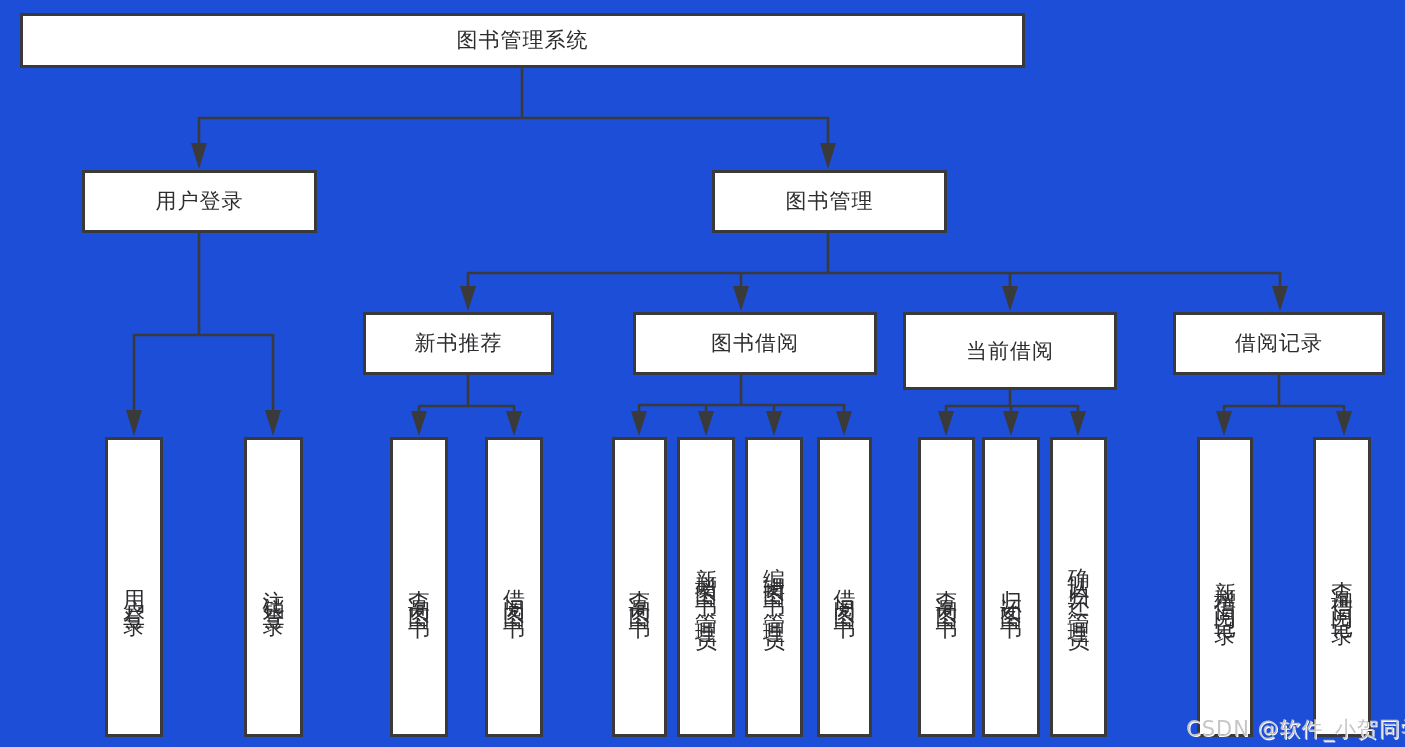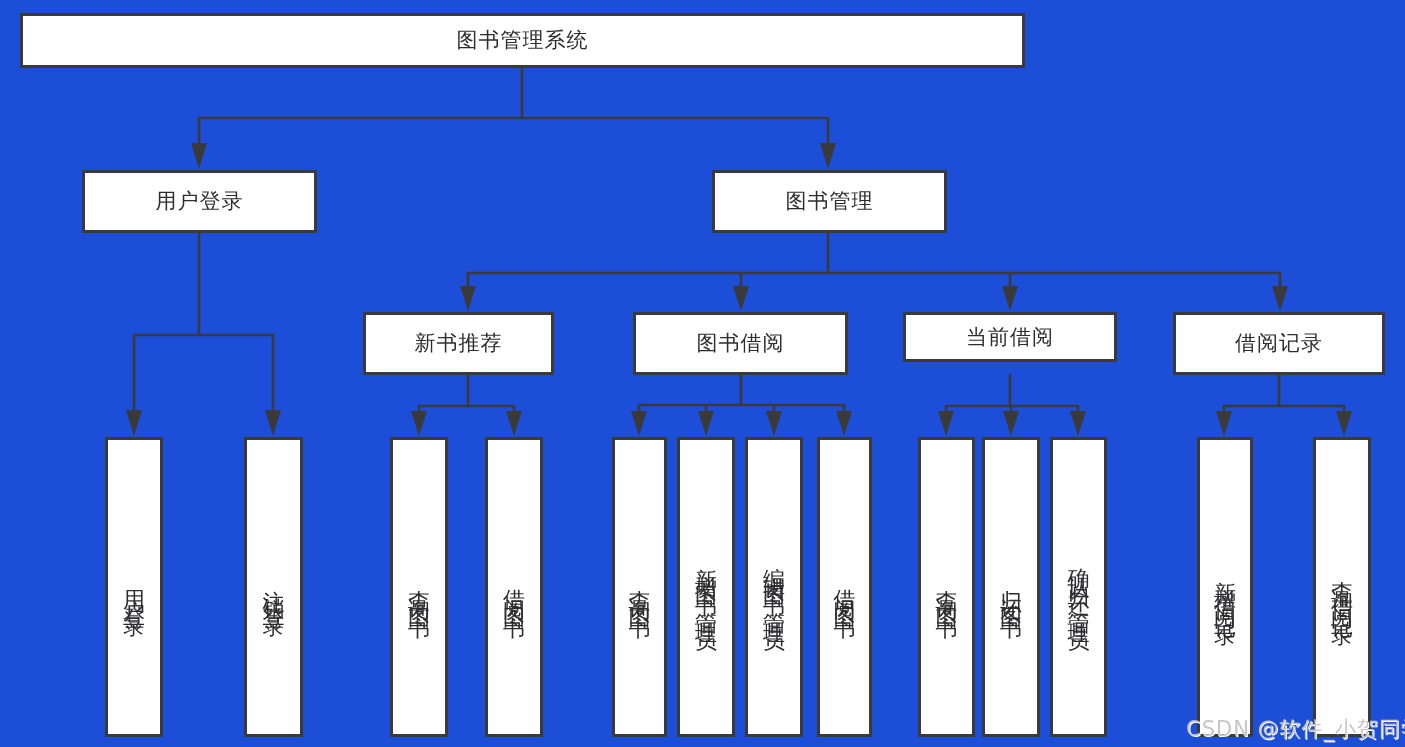--- a/index.html
+++ b/index.html
@@ -94,22 +94,22 @@
       <polygon points="1336,411 1352,411 1344,436"></polygon>
     </g>
   </svg>
 
   <div class="node" style="left:20px; top:13px; width:1005px; height:55px;">图书管理系统</div>
 
   <div class="node" style="left:82px; top:170px; width:235px; height:63px;">用户登录</div>
   <div class="node" style="left:712px; top:170px; width:235px; height:63px;">图书管理</div>
 
   <div class="node" style="left:363px; top:312px; width:191px; height:63px;">新书推荐</div>
-  <div class="node" style="left:633px; top:312px; width:215px; height:63px;">图书借阅</div>
-  <div class="node" style="left:903px; top:312px; width:214px; height:50px;">当前借阅</div>
+  <div class="node" style="left:633px; top:312px; width:244px; height:63px;">图书借阅</div>
+  <div class="node" style="left:903px; top:312px; width:214px; height:78px;">当前借阅</div>
   <div class="node" style="left:1173px; top:312px; width:212px; height:63px;">借阅记录</div>
 
   <div class="node leaf" style="left:105px; top:437px; width:58px; height:300px;">用户登录</div>
   <div class="node leaf" style="left:244px; top:437px; width:59px; height:300px;">注销登录</div>
 
   <div class="node leaf" style="left:390px; top:437px; width:58px; height:300px;">查询图书</div>
   <div class="node leaf" style="left:485px; top:437px; width:58px; height:300px;">借阅图书</div>
 
   <div class="node leaf" style="left:612px; top:437px; width:55px; height:300px;">查询图书</div>
   <div class="node leaf" style="left:677px; top:437px; width:58px; height:300px;">新增图书（管理员）</div>

